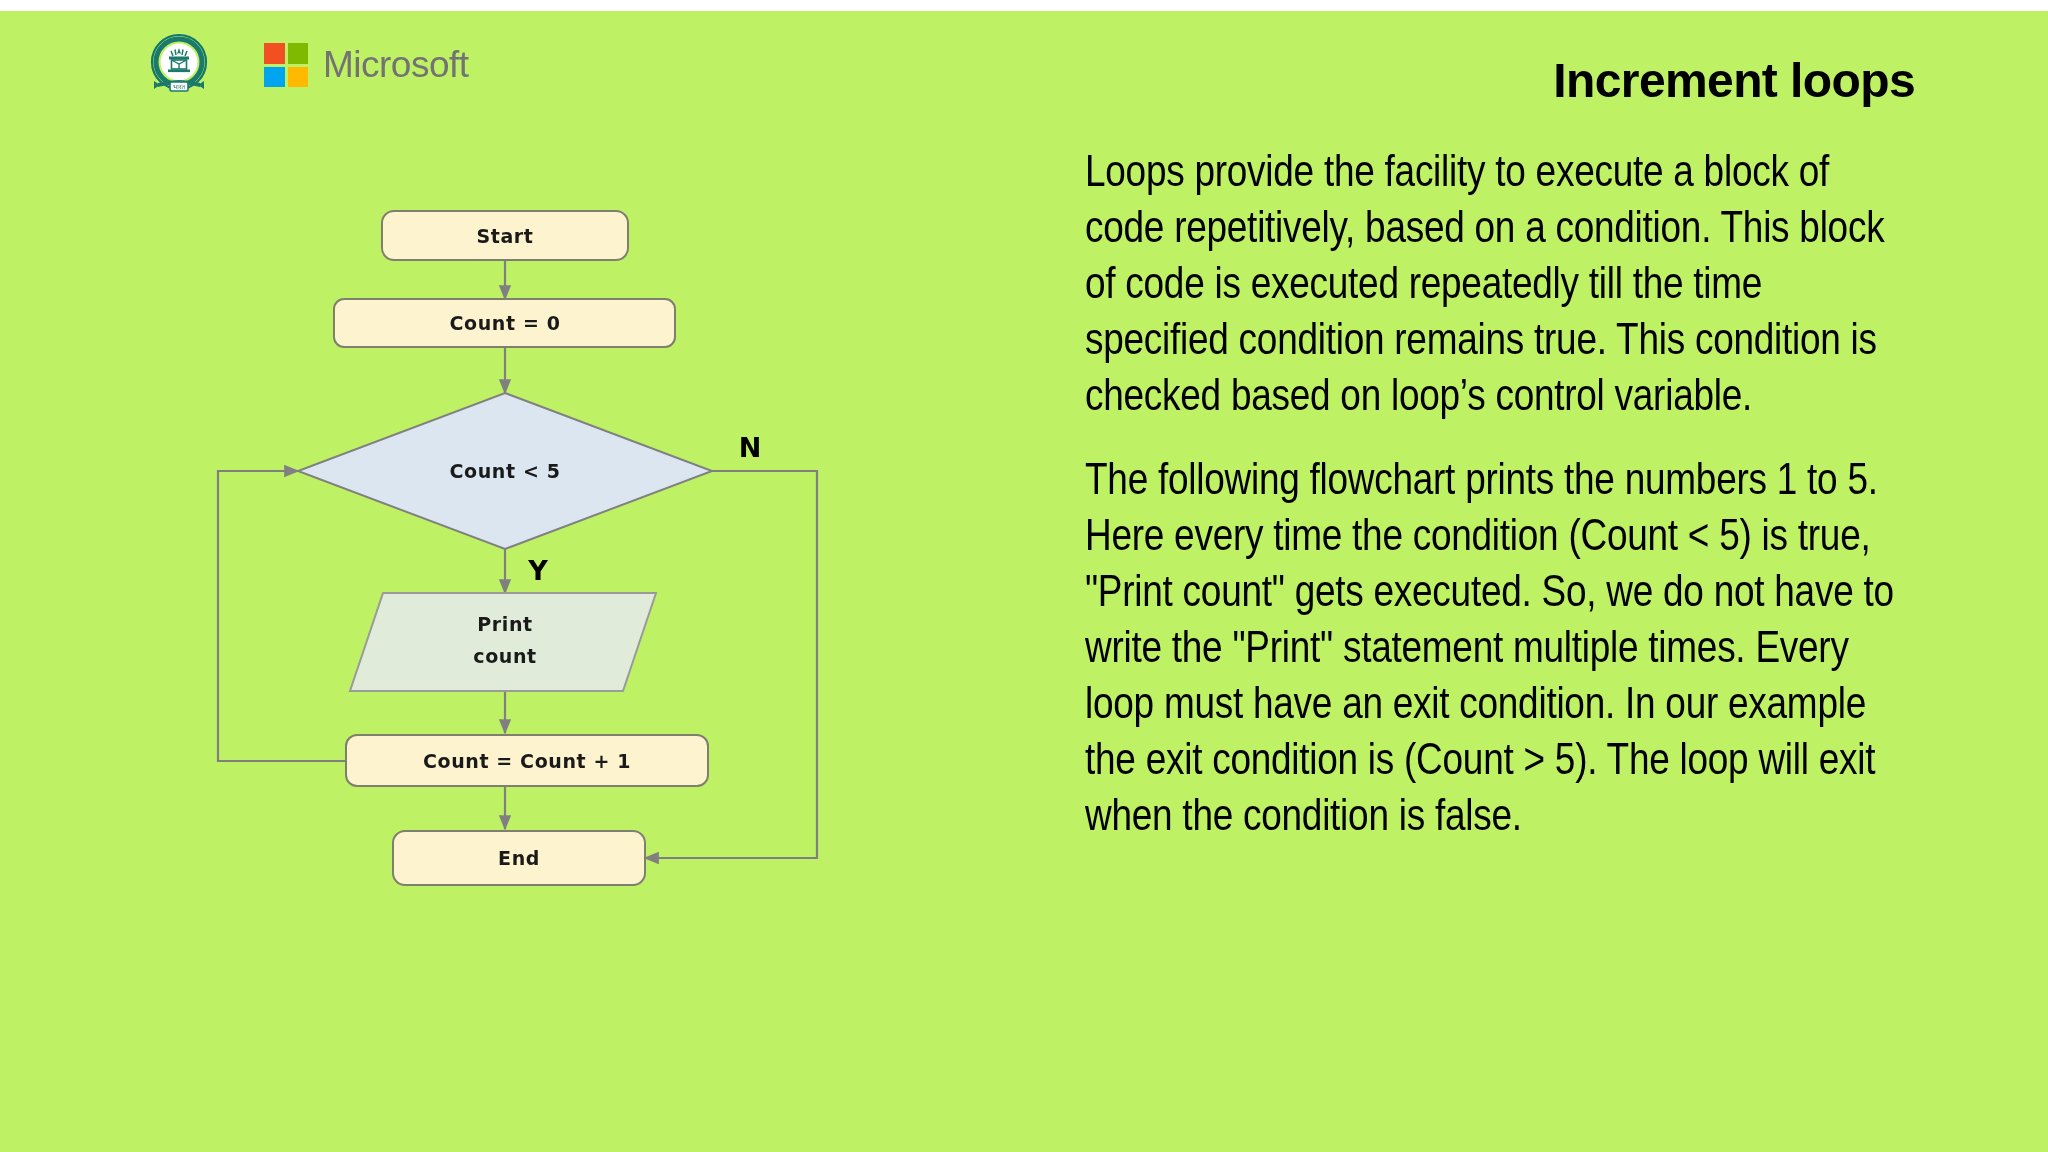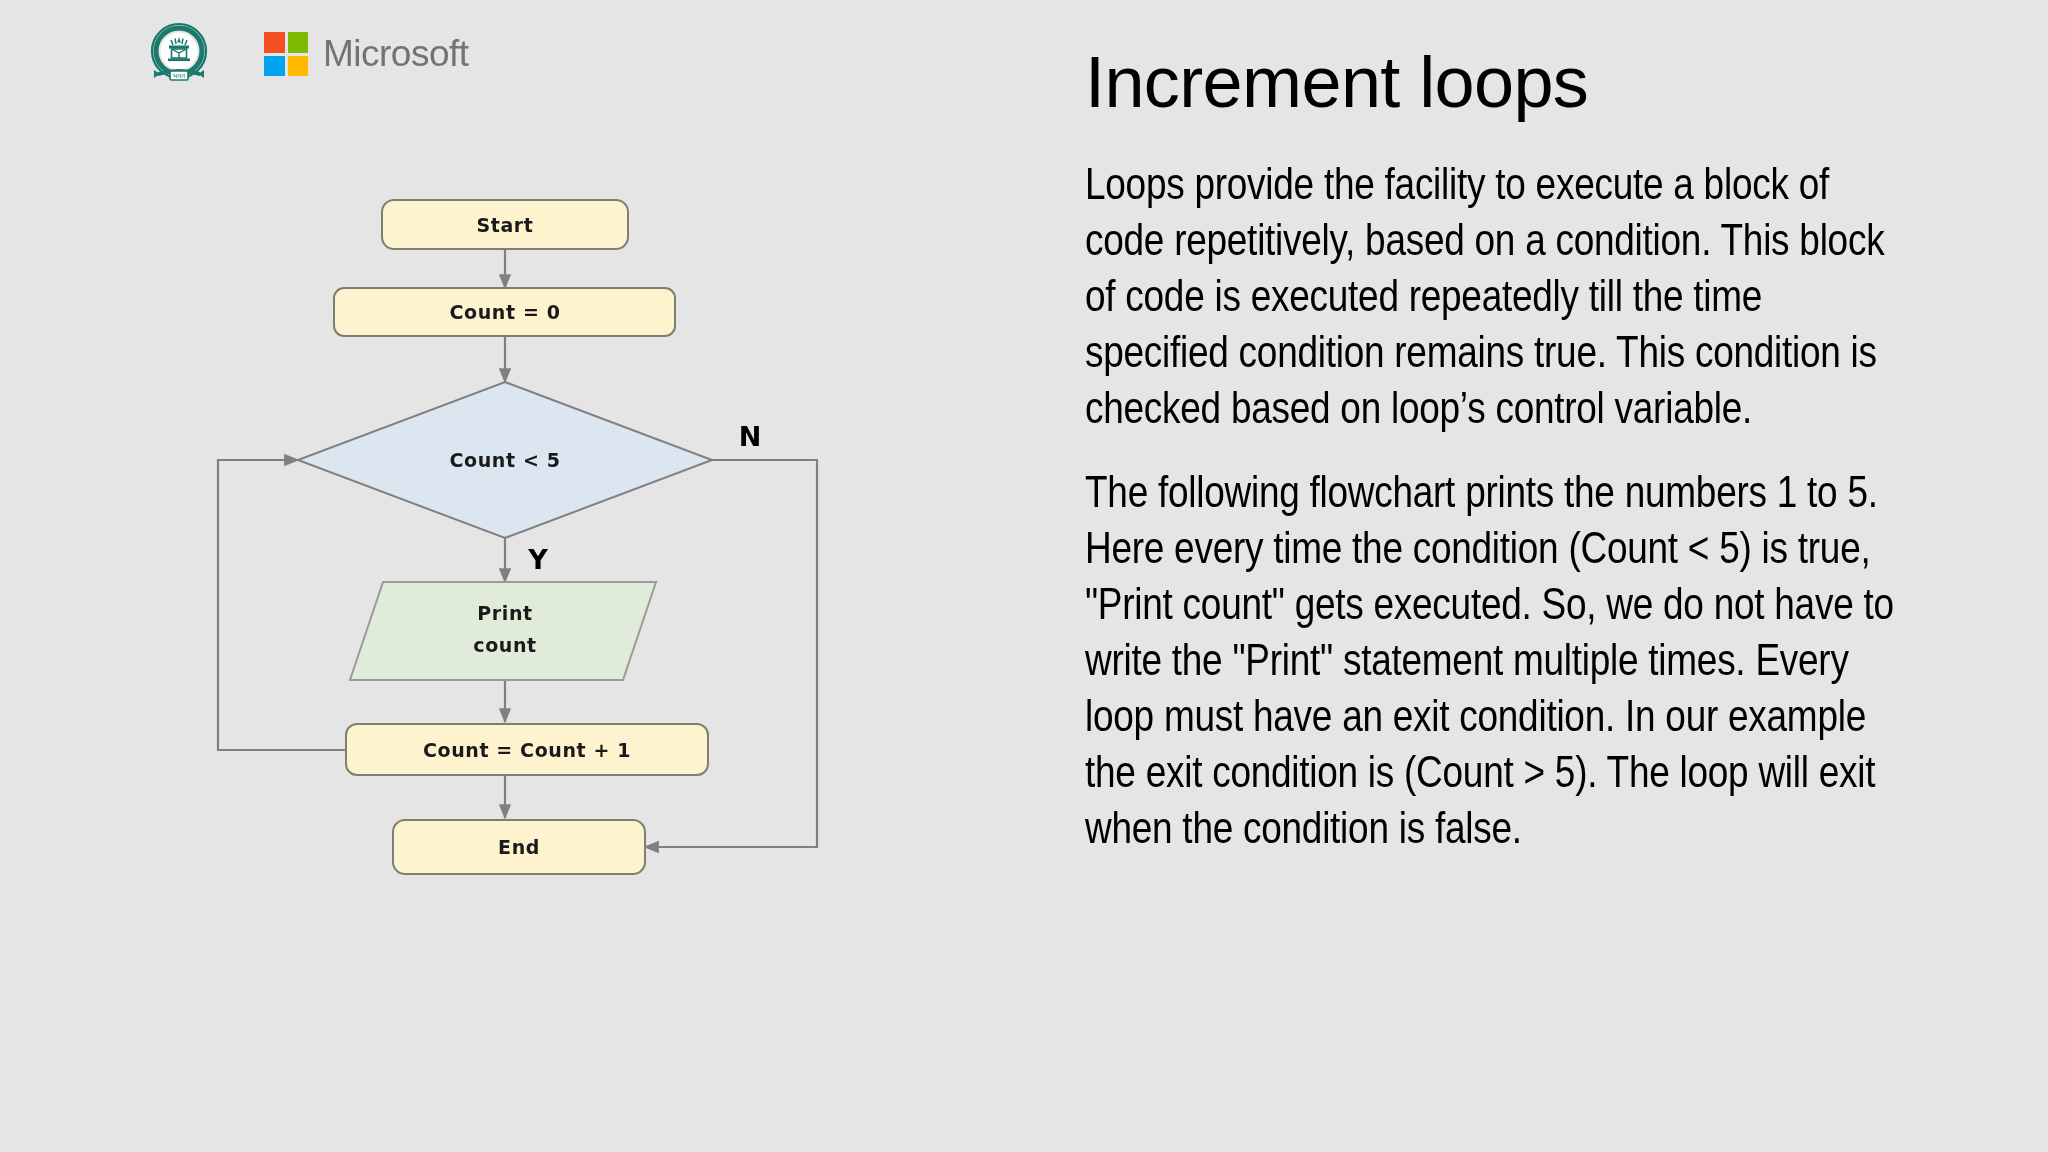--- a/index.html
+++ b/index.html
@@ -10,21 +10,22 @@
   body {
     width: 2048px;
     height: 1152px;
     overflow: hidden;
     font-family: "Liberation Sans", sans-serif;
     position: relative;
   }
   .slide {
     position: absolute;
     inset: 0;
-    background: #e5e5e5;
+    background: #bef264;
+    margin-top: 11px;
   }
 
   
   .logo-strip {
     position: absolute;
     left: 140px;
     top: 18px;
     height: 72px;
     display: flex;
     align-items: center;
@@ -77,27 +78,28 @@
 
   
   .content {
     position: absolute;
     left: 1085px;
     top: 46px;
     width: 830px;
   }
   .page-title {
     font-family: "Liberation Sans", sans-serif;
-    font-weight: 400;
-    font-size: 72px;
+    font-weight: 700;
+    font-size: 48px;
     line-height: 1.0;
     color: #000000;
     letter-spacing: -0.6px;
     margin: 0 0 38px 0;
     white-space: nowrap;
+    text-align: right;
   }
   .body-para {
     font-family: "Liberation Sans", sans-serif;
     font-size: 44px;
     line-height: 56px;
     color: #000000;
     margin: 0 0 28px 0;
     letter-spacing: -0.3px;
     transform: scaleX(0.84);
     transform-origin: left top;

